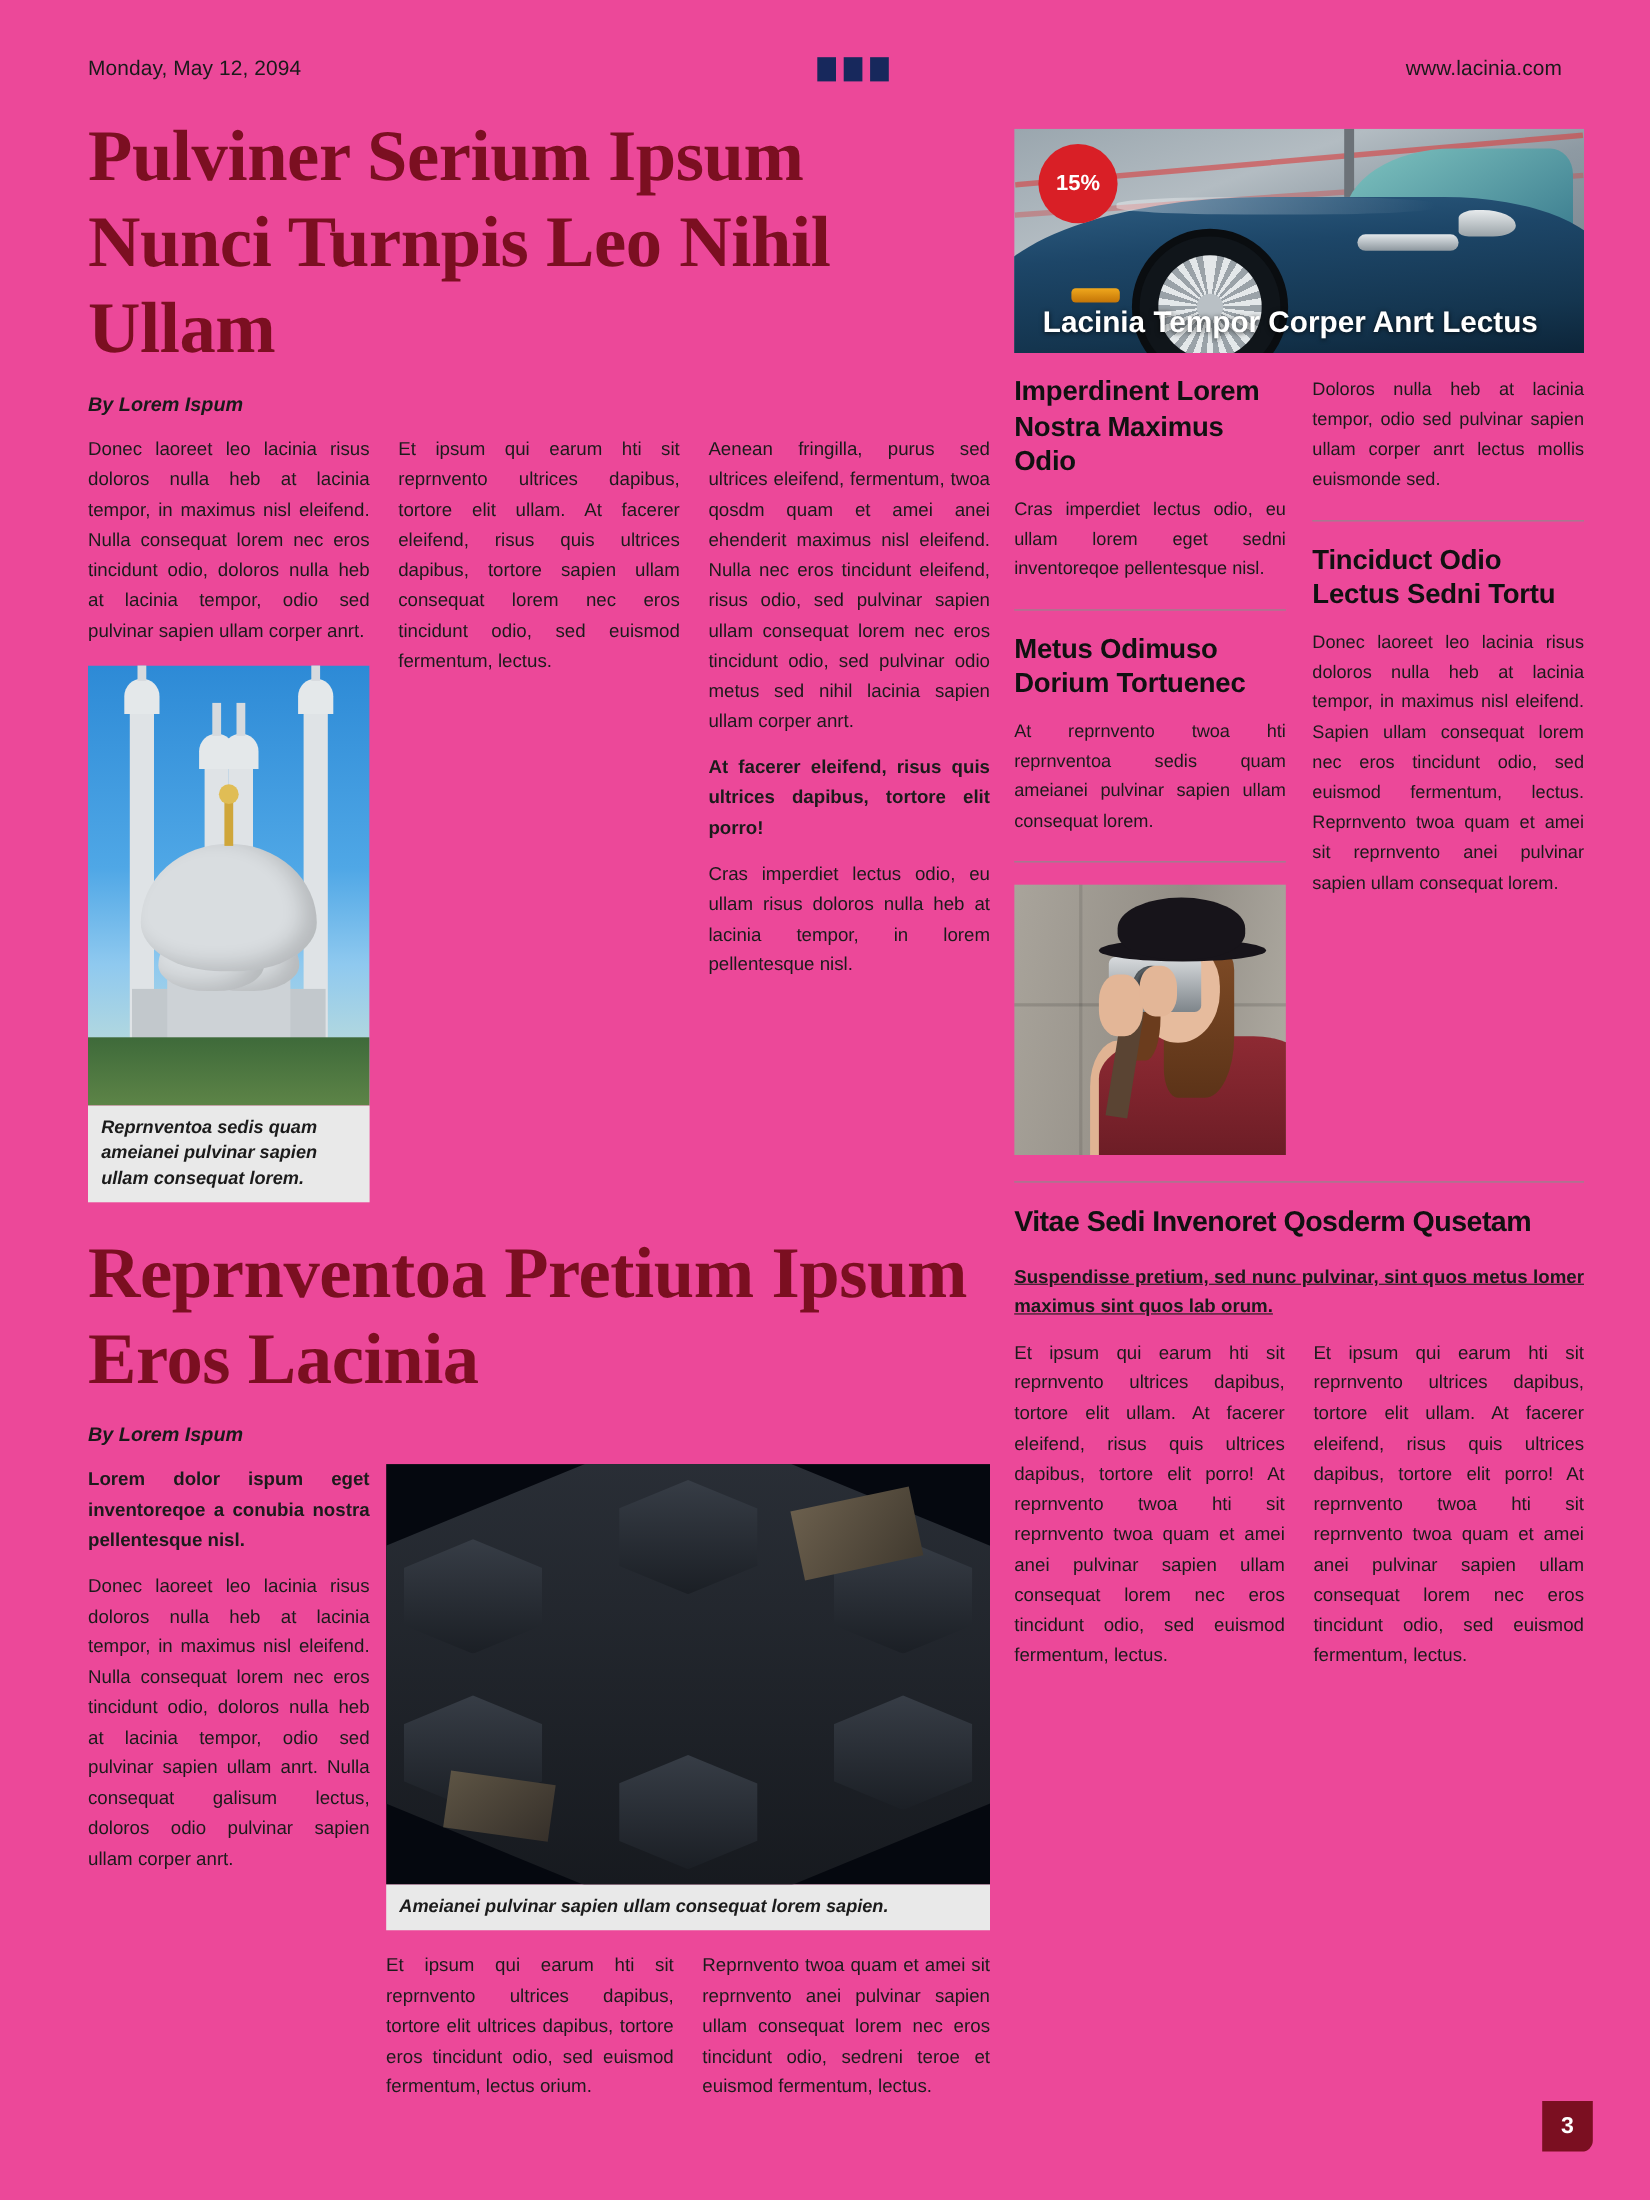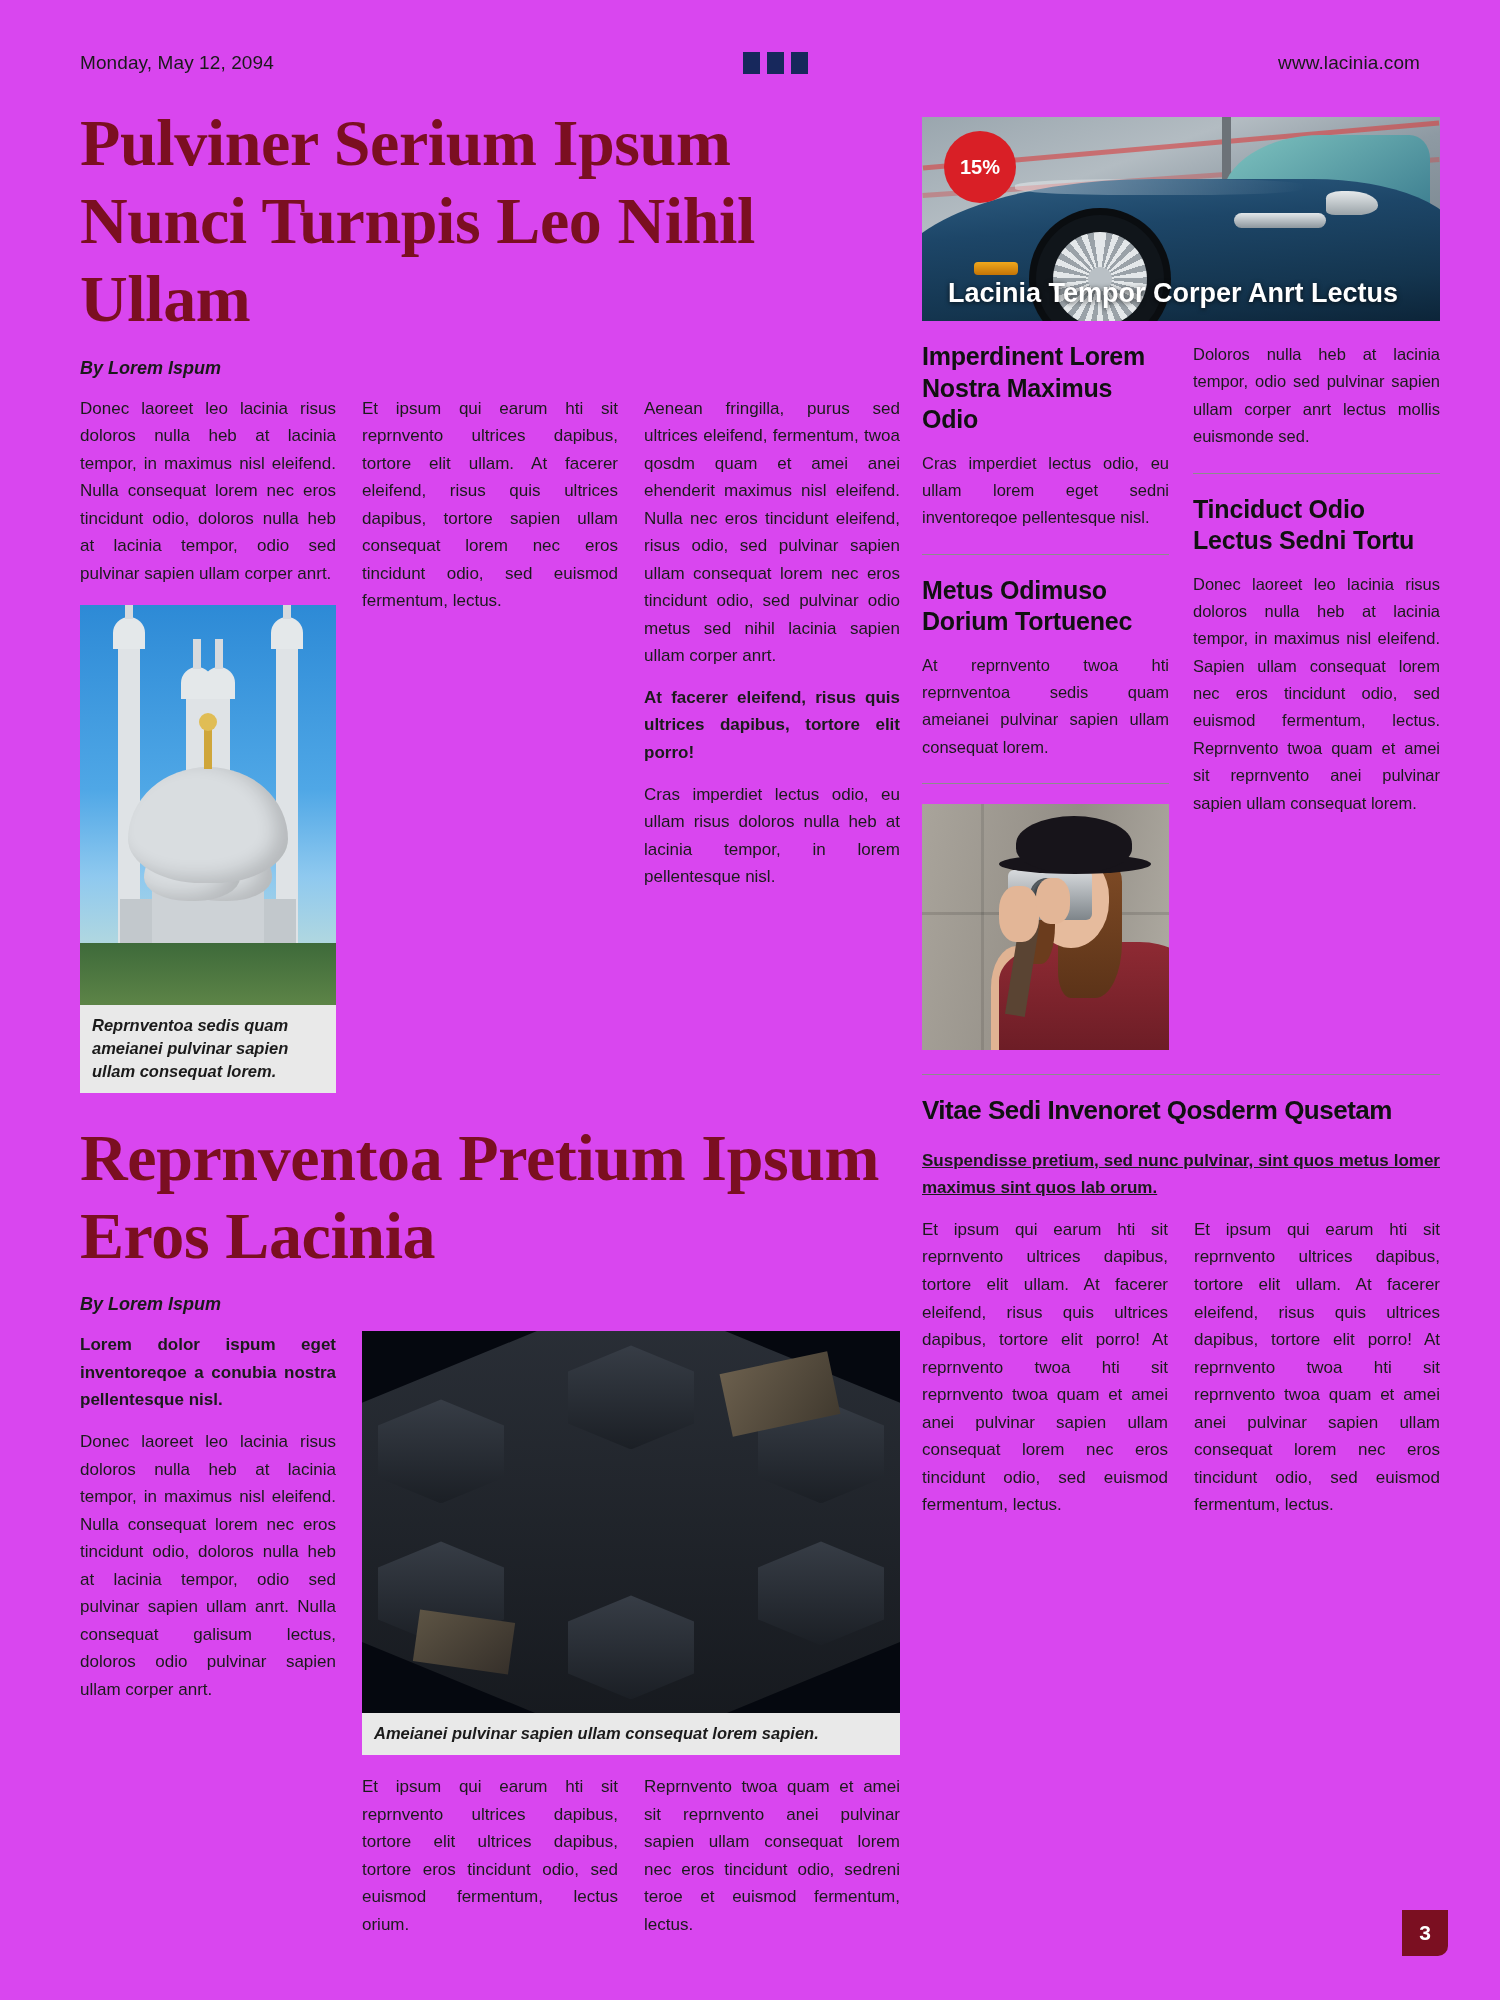--- a/index.html
+++ b/index.html
@@ -8,21 +8,21 @@
     width: 1500px;
     height: 2000px;
     background: #ffffff;
     font-family: "Liberation Sans", sans-serif;
   }
 
   .page {
     position: relative;
     width: 1500px;
     height: 2000px;
-    background: #d946ef;
+    background: #ec4899;
     padding: 40px 52px 0 52px;
     overflow: hidden;
   }
 
   
   .masthead {
     display: flex;
     align-items: center;
     justify-content: space-between;
     height: 46px;
@@ -311,21 +311,21 @@
           <div style="width:256px;">
             <div class="caption">Reprnventoa sedis quam ameianei pulvinar sapien ullam consequat lorem.</div>
           </div>
         </div>
       </div>
 
       <div style="margin-top:26px;">
         <h1 class="hl-serif">Reprnventoa Pretium Ipsum Eros Lacinia</h1>
         <div class="byline">By Lorem Ispum</div>
 
-        <div style="display:flex; gap:26px;">
+        <div style="display:flex; gap:15px;">
 
           <div style="width:256px; flex:none;">
             <p class="body bold">Lorem dolor ispum eget inventoreqoe a conubia nostra pellentesque nisl.</p>
             <p class="body">Donec laoreet leo lacinia risus doloros nulla heb at lacinia tempor, in maximus nisl eleifend. Nulla consequat lorem nec eros tincidunt odio, doloros nulla heb at lacinia tempor, odio sed pulvinar sapien ullam anrt. Nulla consequat galisum lectus, doloros odio pulvinar sapien ullam corper anrt.</p>
           </div>
 
           <div style="flex:1; min-width:0;">
             <div class="img-box">
               <div class="cupola">
                 <div class="earth"></div>

